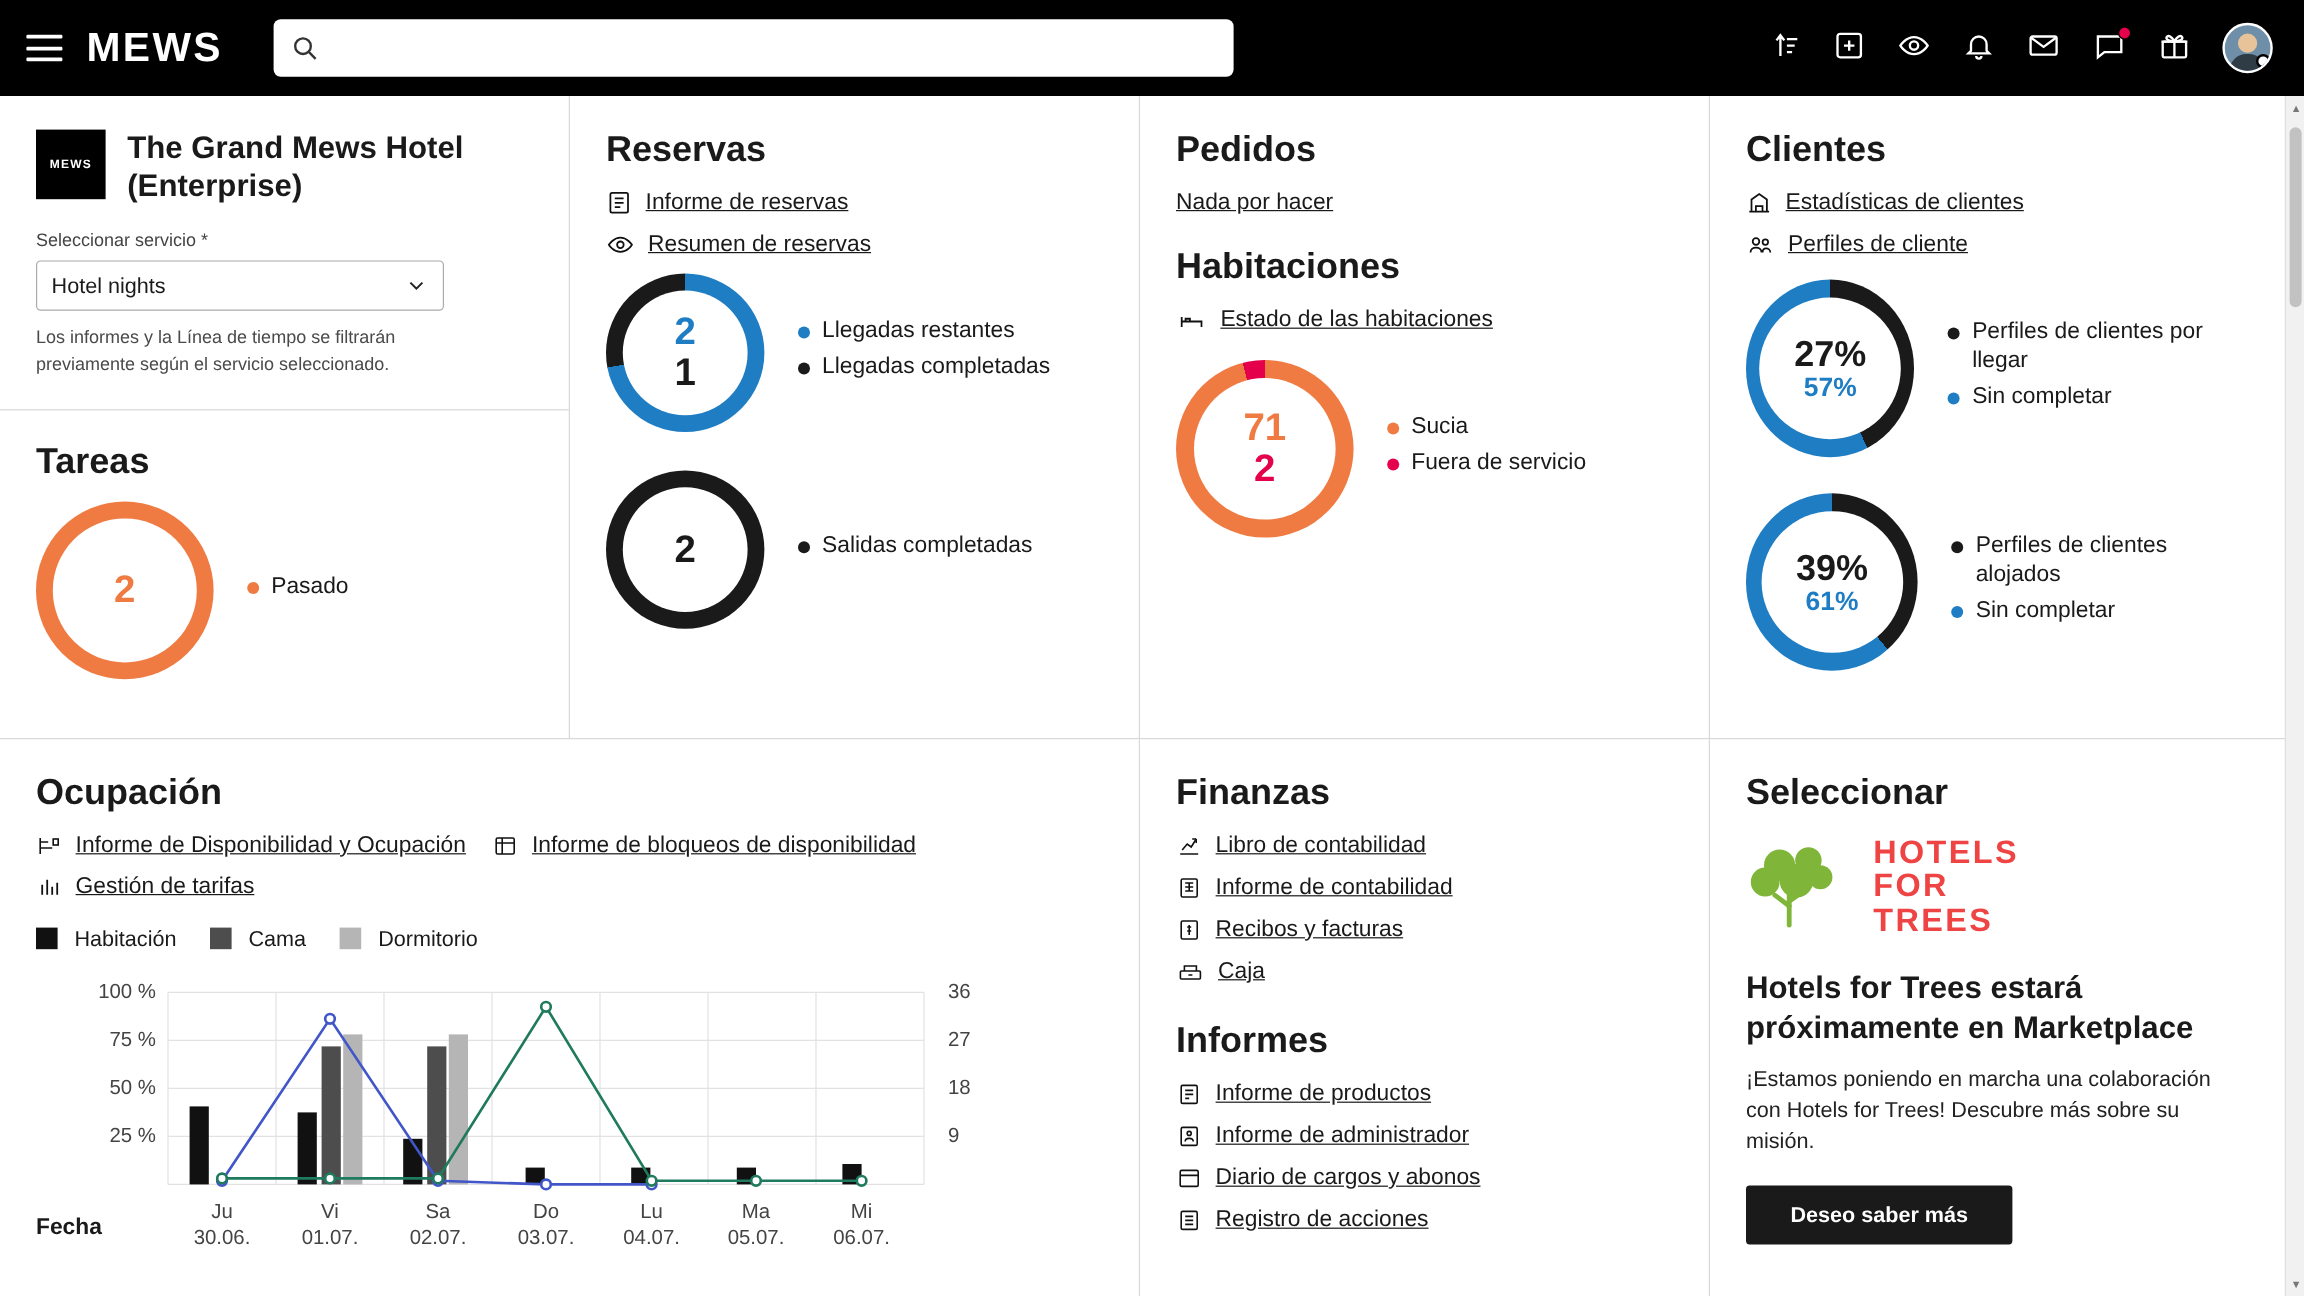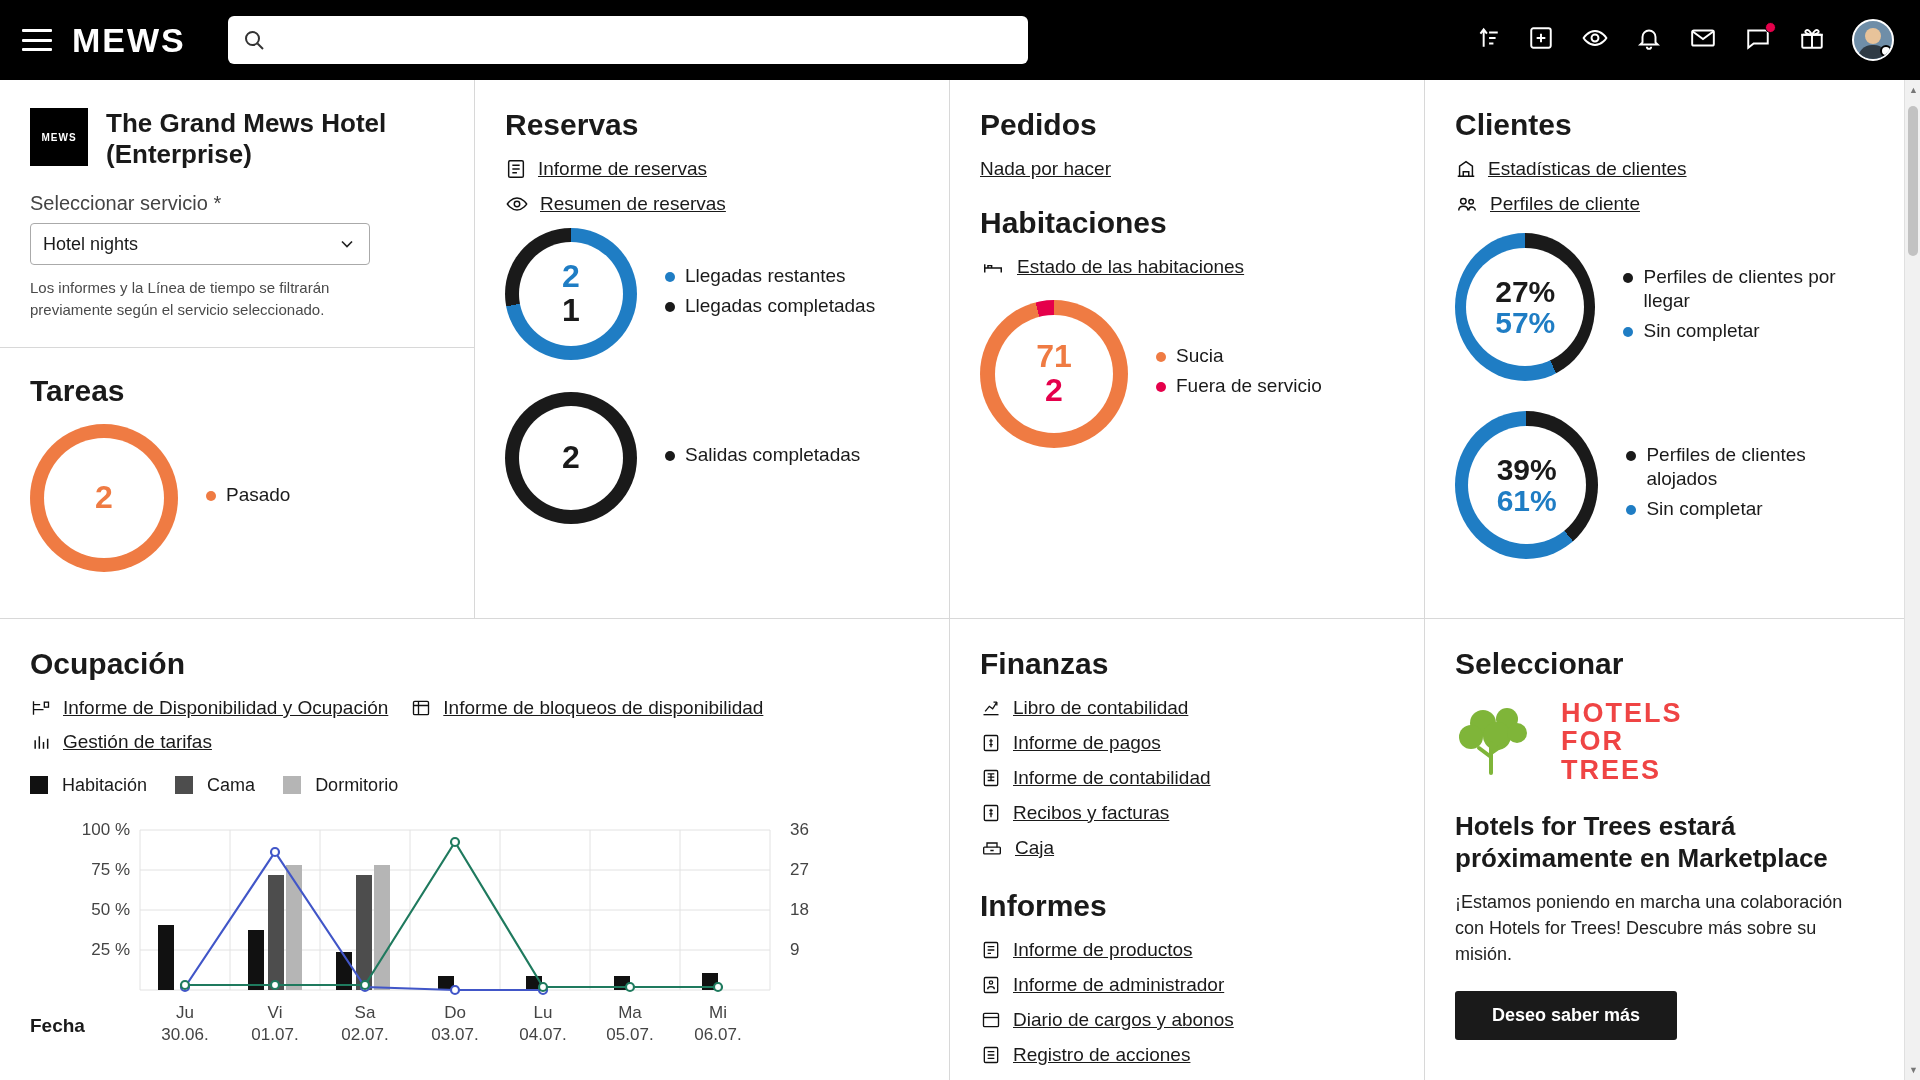--- a/index.html
+++ b/index.html
@@ -114,21 +114,21 @@
   .hotel-title {
     font-size: 26px; font-weight: bold; line-height: 1.2;
     margin: 0;
   }
   .hotel-head { display: flex; gap: 18px; align-items: flex-start; }
   .hotel-logo {
     width: 58px; height: 58px; background: #000; color: #fff;
     display: flex; align-items: center; justify-content: center;
     font-size: 10px; letter-spacing: 1px; font-weight: bold; flex: none;
   }
-  .field-label { font-size: 20px; color: #444; margin: 22px 0 8px; }
+  .field-label { font-size: 15px; color: #444; margin: 22px 0 8px; }
   .select-box {
     width: 340px; height: 42px;
     border: 1px solid #aaa; border-radius: 4px;
     display: flex; align-items: center; justify-content: space-between;
     padding: 0 12px; font-size: 18px; background: #fff; cursor: pointer;
   }
   .hint { font-size: 15px; color: #4a4a4a; margin-top: 12px; line-height: 1.45; width: 340px; }
 
   .link-row {
     display: flex; align-items: center; gap: 11px;
@@ -152,21 +152,21 @@
   }
   .legend { font-size: 19px; line-height: 1.28; }
   .legend div { display: flex; align-items: flex-start; gap: 10px; margin-bottom: 6px; }
   .dot { width: 10px; height: 10px; border-radius: 50%; margin-top: 8px; flex: none; }
 
   .val-blue { color: #1f7dc4; font-size: 32px; font-weight: bold; }
   .val-dark { color: #1a1a1a; font-size: 32px; font-weight: bold; }
   .val-orange { color: #ef7b43; font-size: 32px; font-weight: bold; }
   .val-pink { color: #e5004b; font-size: 32px; font-weight: bold; }
   .pct-dark { color: #1a1a1a; font-size: 30px; font-weight: bold; }
-  .pct-blue { color: #1f7dc4; font-size: 30px; font-weight: bold; }
+  .pct-blue { color: #1f7dc4; font-size: 22px; font-weight: bold; }
 
   
   .chart-links { display: flex; flex-wrap: wrap; gap: 8px 22px; margin-bottom: 18px; }
   .chart-legend { display: flex; gap: 28px; align-items: center; margin: 8px 0 14px; font-size: 18px; }
   .sw { width: 18px; height: 18px; display: inline-block; margin-right: 9px; vertical-align: -3px; }
   .tick-txt { font-size: 17px; fill: #444; }
   .fecha { font-weight: bold; font-size: 19px; }
 
   
   .mp-logo { display: flex; align-items: center; gap: 14px; margin: 18px 0 26px; }
@@ -580,27 +580,20 @@
         <svg width="22" height="20" viewBox="0 0 24 24" fill="none" stroke="#111" stroke-width="1.6">
           <path d="M3 20h18"></path>
               <path d="M5 16l5-6 4 3 5-8"></path>
               <path d="M19 5h-4M19 5v4"></path>
         </svg>
         <a>Libro de contabilidad</a>
       </div>
       <div class="link-row">
         <svg width="22" height="20" viewBox="0 0 24 24" fill="none" stroke="#111" stroke-width="1.6">
           <rect x="4" y="3" width="16" height="18" rx="1.5"></rect>
-              <path d="M12 7v10M10 9.5h4M10 14h4"></path>
-        </svg>
-        <a>Informe de pagos</a>
-      </div>
-      <div class="link-row">
-        <svg width="22" height="20" viewBox="0 0 24 24" fill="none" stroke="#111" stroke-width="1.6">
-          <rect x="4" y="3" width="16" height="18" rx="1.5"></rect>
               <path d="M8 7h8M8 11h8M8 15h8M12 7v8"></path>
         </svg>
         <a>Informe de contabilidad</a>
       </div>
       <div class="link-row">
         <svg width="22" height="20" viewBox="0 0 24 24" fill="none" stroke="#111" stroke-width="1.6">
           <rect x="4" y="3" width="16" height="18" rx="1.5"></rect>
               <path d="M12 7v10M10 9h4M10 13h4"></path>
         </svg>
         <a>Recibos y facturas</a>

